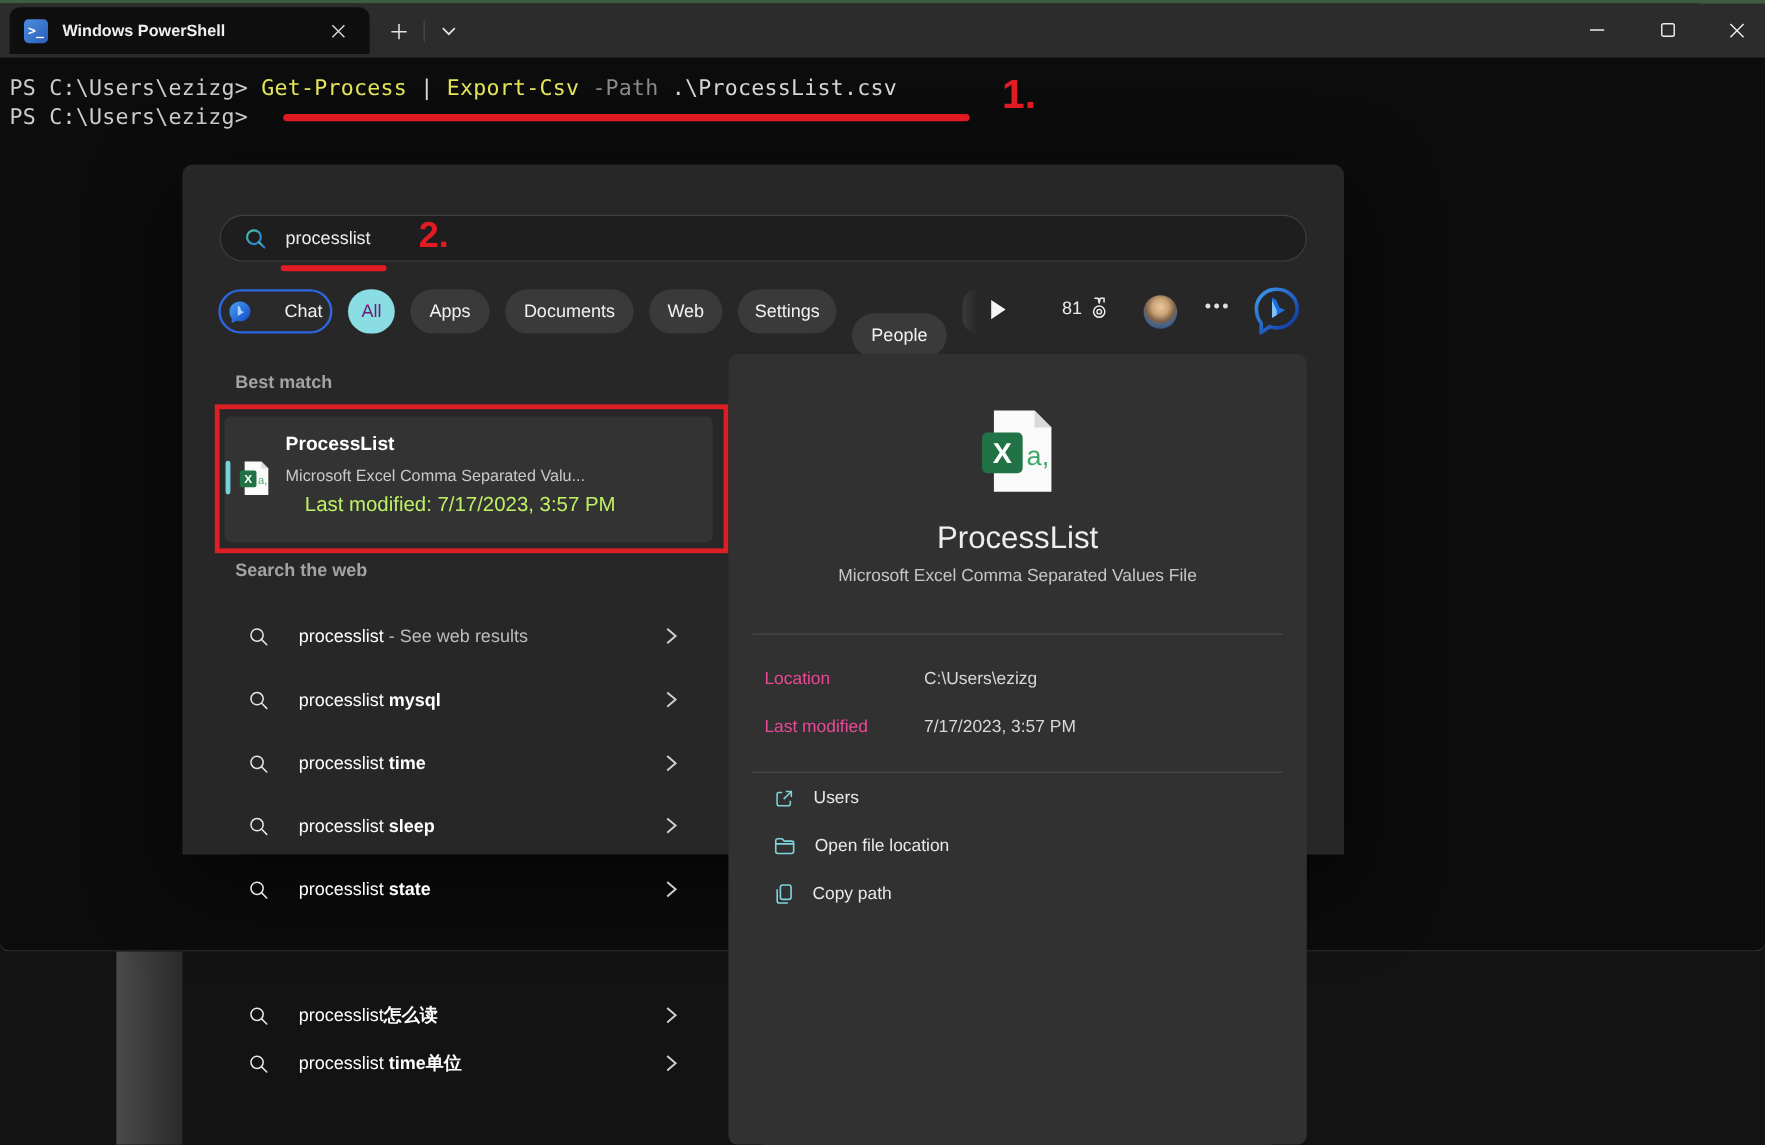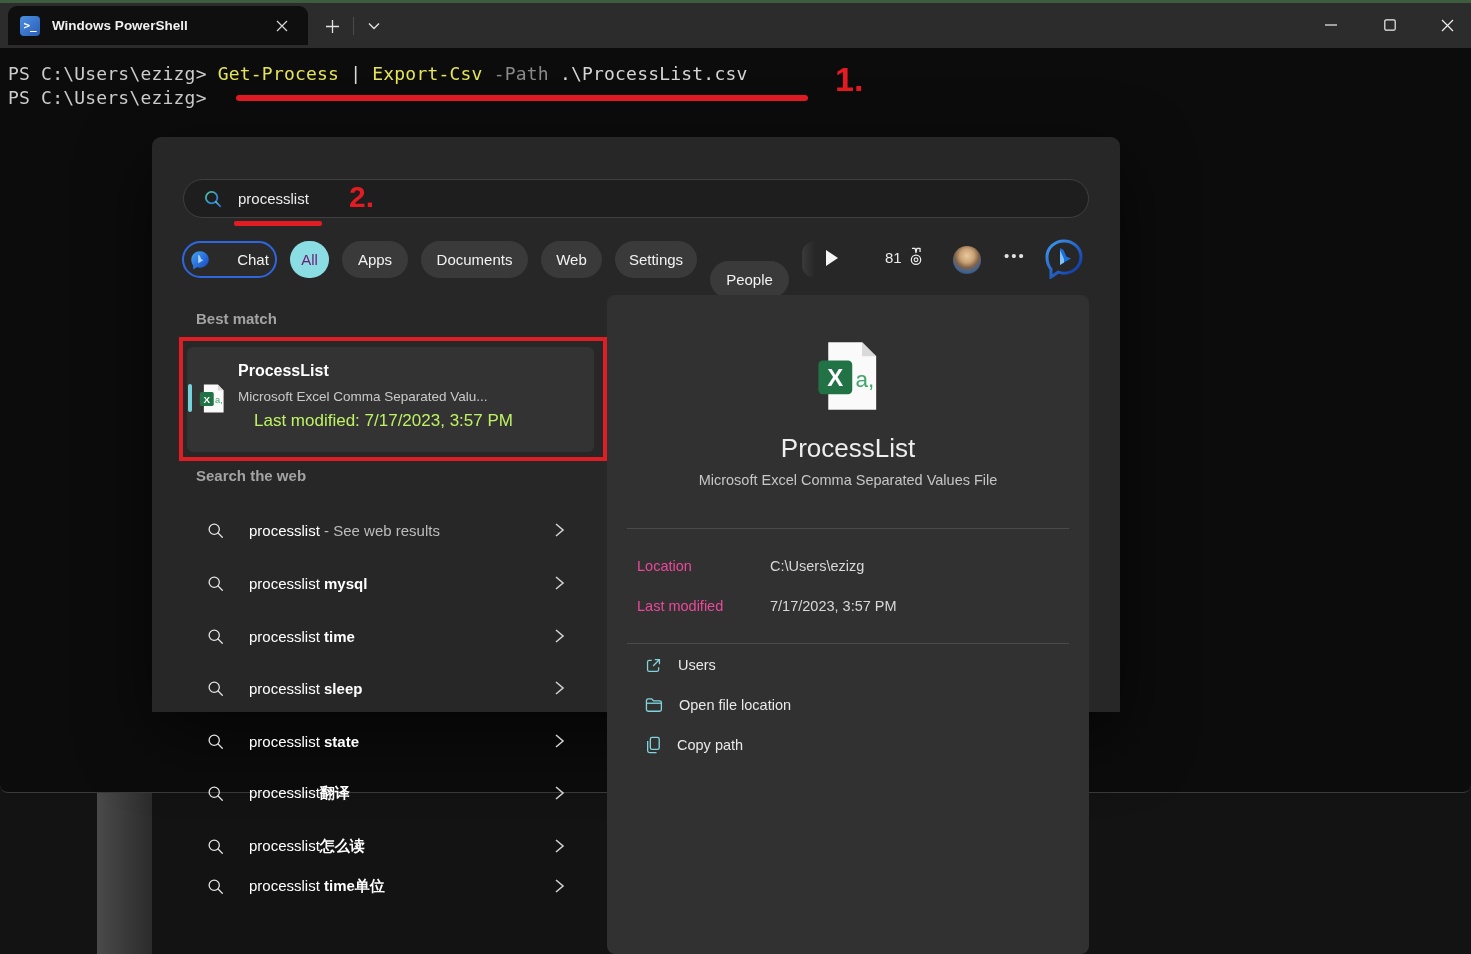--- a/index.html
+++ b/index.html
@@ -332,30 +332,20 @@
   <div class="abs sugg-row" style="top:584px">
     <svg class="mag" width="17" height="17" viewBox="0 0 20 20">
         <circle cx="8.5" cy="8.5" r="6" fill="none" stroke="#e6e6e6" stroke-width="1.5"></circle>
         <path d="M13 13l5 5" stroke="#e6e6e6" stroke-width="1.5" stroke-linecap="round"></path>
       </svg>
     <span class="sugg-text"><span>processlist </span><span class="b">state</span><span class="dim"></span></span>
     <svg class="sugg-chev" width="11" height="16" viewBox="0 0 11 16">
         <path d="M2 2l7 6-7 6" fill="none" stroke="#d0d0d0" stroke-width="1.6"></path>
       </svg>
   </div>
-  <div class="abs sugg-row" style="top:636px">
-    <svg class="mag" width="17" height="17" viewBox="0 0 20 20">
-        <circle cx="8.5" cy="8.5" r="6" fill="none" stroke="#e6e6e6" stroke-width="1.5"></circle>
-        <path d="M13 13l5 5" stroke="#e6e6e6" stroke-width="1.5" stroke-linecap="round"></path>
-      </svg>
-    <span class="sugg-text"><span>processlist</span><span class="b">翻译</span><span class="dim"></span></span>
-    <svg class="sugg-chev" width="11" height="16" viewBox="0 0 11 16">
-        <path d="M2 2l7 6-7 6" fill="none" stroke="#d0d0d0" stroke-width="1.6"></path>
-      </svg>
-  </div>
   <div class="abs sugg-row" style="top:689px">
     <svg class="mag" width="17" height="17" viewBox="0 0 20 20">
         <circle cx="8.5" cy="8.5" r="6" fill="none" stroke="#e6e6e6" stroke-width="1.5"></circle>
         <path d="M13 13l5 5" stroke="#e6e6e6" stroke-width="1.5" stroke-linecap="round"></path>
       </svg>
     <span class="sugg-text"><span>processlist</span><span class="b">怎么读</span><span class="dim"></span></span>
     <svg class="sugg-chev" width="11" height="16" viewBox="0 0 11 16">
         <path d="M2 2l7 6-7 6" fill="none" stroke="#d0d0d0" stroke-width="1.6"></path>
       </svg>
   </div>

